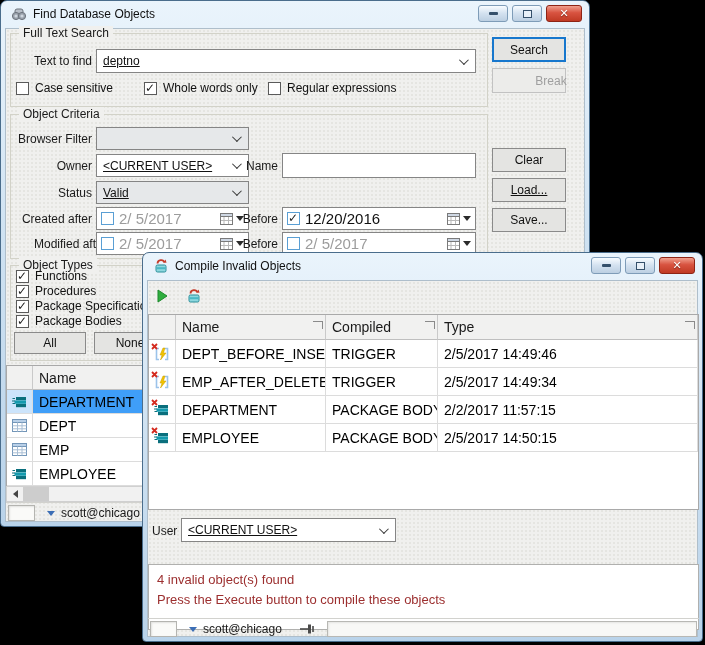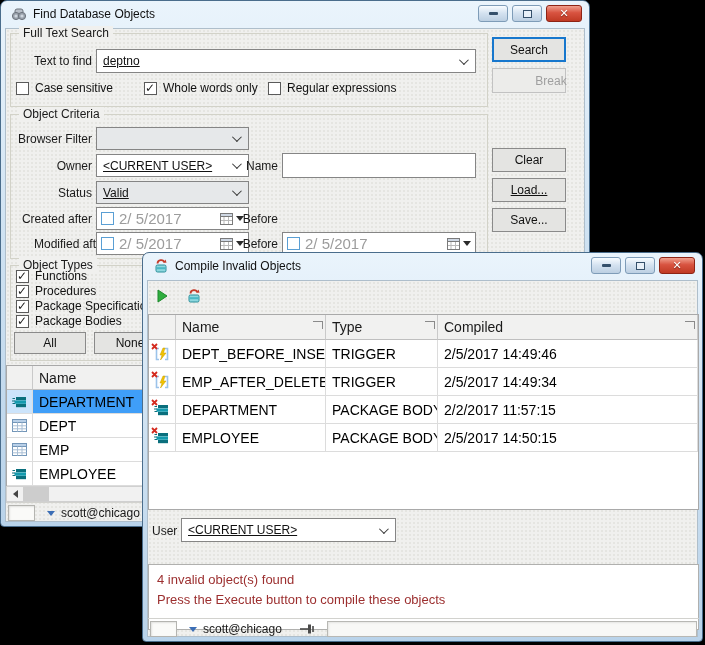--- a/index.html
+++ b/index.html
@@ -167,20 +167,34 @@
               <rect x="0.5" y="0.5" width="12" height="11" fill="#fff" stroke="#7a7a7a"></rect>
               <rect x="0.5" y="0.5" width="12" height="3" fill="#cfd8e4" stroke="#7a7a7a"></rect>
               <line x1="4" y1="4" x2="4" y2="11" stroke="#b9b9b9"></line>
               <line x1="8.5" y1="4" x2="8.5" y2="11" stroke="#b9b9b9"></line>
               <line x1="1" y1="7.5" x2="12" y2="7.5" stroke="#b9b9b9"></line>
             </svg>
             <span class="dd-arrow"></span>
           </span>
       </div>
       <div class="lbl r" style="left:226px;top:183px;width:46px;">Before</div>
+      <div class="datebox" style="left:276px;top:178px;width:194px;height:23px;">
+        <span class="cb blue checked"></span>
+        <span class="dateval">12/20/2016</span>
+        <span class="calwrap">
+            <svg width="13" height="12" viewBox="0 0 13 12">
+              <rect x="0.5" y="0.5" width="12" height="11" fill="#fff" stroke="#7a7a7a"></rect>
+              <rect x="0.5" y="0.5" width="12" height="3" fill="#cfd8e4" stroke="#7a7a7a"></rect>
+              <line x1="4" y1="4" x2="4" y2="11" stroke="#b9b9b9"></line>
+              <line x1="8.5" y1="4" x2="8.5" y2="11" stroke="#b9b9b9"></line>
+              <line x1="1" y1="7.5" x2="12" y2="7.5" stroke="#b9b9b9"></line>
+            </svg>
+            <span class="dd-arrow"></span>
+          </span>
+      </div>
 
       <div class="lbl r" style="left:0px;top:208px;width:86px;padding-left:28px;">Modified after</div>
       <div class="datebox" style="left:90px;top:203px;width:153px;height:23px;">
         <span class="cb blue"></span>
         <span class="dateval dim">2/ 5/2017</span>
         <span class="calwrap">
             <svg width="13" height="12" viewBox="0 0 13 12">
               <rect x="0.5" y="0.5" width="12" height="11" fill="#fff" stroke="#7a7a7a"></rect>
               <rect x="0.5" y="0.5" width="12" height="3" fill="#cfd8e4" stroke="#7a7a7a"></rect>
               <line x1="4" y1="4" x2="4" y2="11" stroke="#b9b9b9"></line>
@@ -347,25 +361,25 @@
           </svg>
       </span>
 
       <div class="grid" style="left:0;top:33px;width:551px;height:196px;grid-template-columns:27px 150px 112px 1fr;grid-template-rows:25px repeat(4,28px) 1fr;">
         <div class="gh"></div>
         <div class="gh">
           <span>Name</span>
           <span class="sortmark"></span>
         </div>
         <div class="gh">
+          <span>Compiled</span>
+          <span class="sortmark"></span>
+        </div>
+        <div class="gh">
           <span>Type</span>
-          <span class="sortmark"></span>
-        </div>
-        <div class="gh">
-          <span>Compiled</span>
           <span class="sortmark"></span>
         </div>
 
         <div class="gc icon">
           <span class="obj-icon">
             <svg width="16" height="14" viewBox="0 0 16 14">
                 <path d="M5 1.5H2.5v11H5" fill="none" stroke="#9cc3ea" stroke-width="1.6"></path>
                 <path d="M11 1.5h2.5v11H11" fill="none" stroke="#9cc3ea" stroke-width="1.6"></path>
                 <path d="M9 1L6 8h2l-1.5 5L12 6H9.5L11 1z" fill="#f2c200" stroke="#c79e00" stroke-width=".5"></path>
               </svg>

